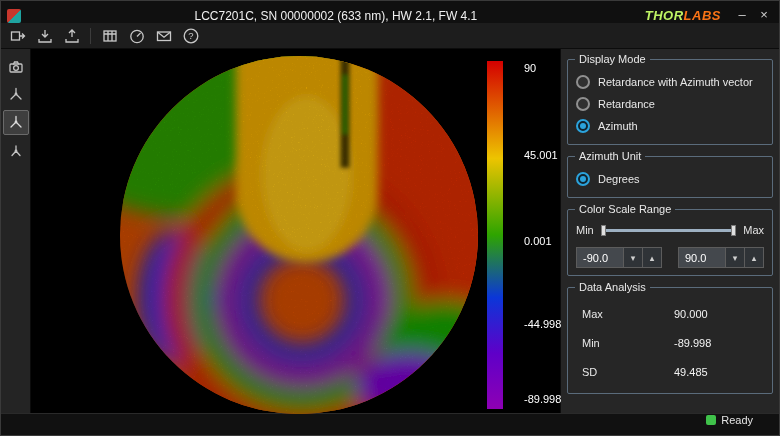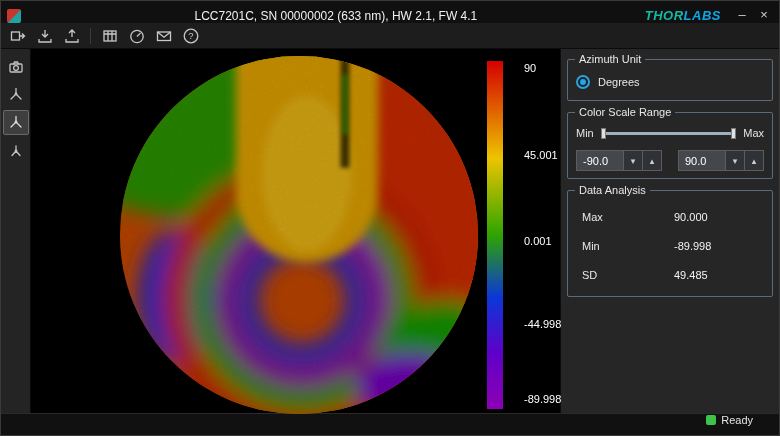--- a/index.html
+++ b/index.html
@@ -9,22 +9,22 @@
     font-family:"Liberation Sans", sans-serif; font-size:11px; color:#e4e4e4;
   }
   .window { width:780px; height:436px; display:flex; flex-direction:column; background:#1c1c1c; border:1px solid #3a3a3a; }
 
   
   .titlebar { flex:0 0 22px; background:#101010; display:flex; align-items:flex-end; padding:0 4px 0 6px; }
   .app-icon { width:14px; height:14px; border-radius:2px; margin-right:6px;
     background:linear-gradient(135deg,#c8372d 0 52%,#1fa3a0 52% 100%); }
   .win-title { flex:1; text-align:center; font-size:12px; color:#f0f0f0; }
   .brand { font-weight:bold; font-style:italic; font-size:13px; letter-spacing:.5px; margin-right:10px; }
-  .brand .thor { color:#14b8a6; }
-  .brand .labs { color:#0ea5e9;margin-top:47px; }
+  .brand .thor { color:#bef264; }
+  .brand .labs { color:#f97316;margin-top:47px; }
   .win-btn { width:22px; height:18px; display:flex; align-items:center; justify-content:center;
     color:#cfcfcf; font-size:13px; }
 
   
   .toolbar { flex:0 0 26px; background:#1d1d1d; border-bottom:1px solid #0c0c0c;
     display:flex; align-items:center; gap:4px; padding:0 5px; }
   .tool-btn { width:23px; height:22px; display:flex; align-items:center; justify-content:center; border-radius:2px; }
   .tool-btn svg { stroke:#c8c8c8; fill:none; stroke-width:1.3; }
   .tb-sep { width:1px; height:16px; background:#3c3c3c; margin:0 3px; }
 
@@ -221,20 +221,35 @@
         <span class="cb-label">90</span>
         <span class="cb-label">45.001</span>
         <span class="cb-label">0.001</span>
         <span class="cb-label">-44.998</span>
         <span class="cb-label">-89.998</span>
       </div>
     </div>
 
     <div class="panel">
 
+      <div class="group">
+        <span class="group-title">Display Mode</span>
+        <div class="radio-row">
+          <span class="radio"></span>
+          <span class="radio-label">Retardance with Azimuth vector</span>
+        </div>
+        <div class="radio-row">
+          <span class="radio"></span>
+          <span class="radio-label">Retardance</span>
+        </div>
+        <div class="radio-row">
+          <span class="radio sel"></span>
+          <span class="radio-label">Azimuth</span>
+        </div>
+      </div>
 
       <div class="group">
         <span class="group-title">Azimuth Unit</span>
         <div class="radio-row">
           <span class="radio sel"></span>
           <span class="radio-label">Degrees</span>
         </div>
       </div>
 
       <div class="group">

